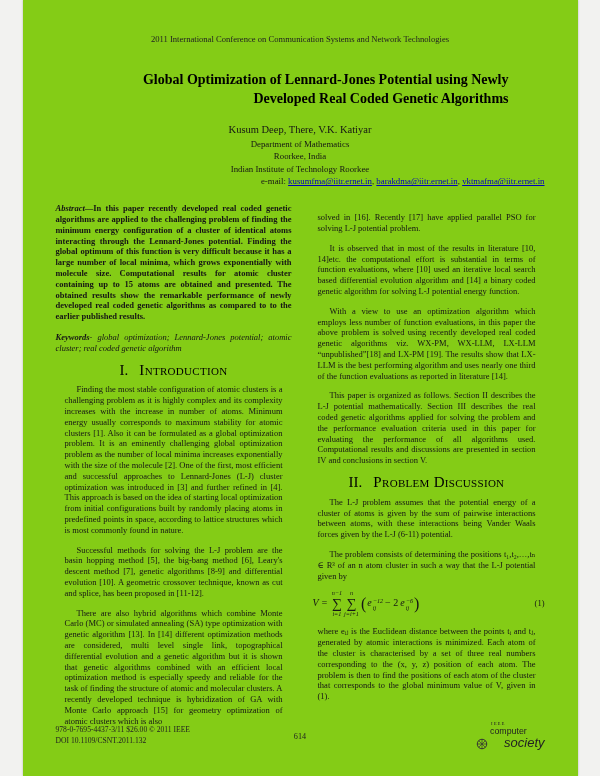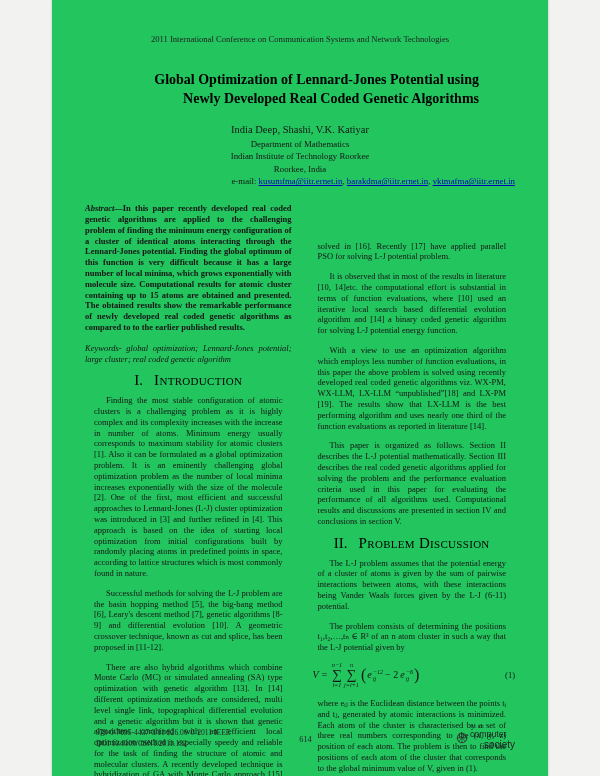--- a/index.html
+++ b/index.html
@@ -1,47 +1,47 @@
 <!DOCTYPE html>
 <html><head>
 <meta charset="utf-8">
 <style>
   html,body { margin:0; padding:0; background:#f2f2f0; }
   .page {
     position:relative;
-    width:496px; height:776px;
+    width:555px; height:776px;
     margin:0 auto;
-    background:#22c55e;
+    background:#84cc16;
     overflow:hidden;
     font-family:"Liberation Serif","DejaVu Serif","DejaVu Sans",serif;
     color:#151515;
     box-shadow:0 0 2px rgba(0,0,0,.25);
   }
   .content { padding:34px 33px 0; }
 
   .conf-header { text-align:center; font-size:8.6px; color:#222; }
 
   .title {
     margin:27px 36px 0; text-align:right;
     font-size:14px; font-weight:bold; line-height:1.35; color:#000;
   }
 
   .authors { margin-top:15px; text-align:center; }
   .names { font-size:10.5px; margin-bottom:3px; }
   .affil { font-size:8.8px; line-height:1.42; }
   .email-line { font-size:8.8px; margin-top:1px;text-align:right; }
   .email { color:#0000bb; text-decoration:underline; cursor:pointer; }
 
-  .columns { display:flex; gap:17px; margin-top:17px;align-items:center; }
+  .columns { display:flex; gap:17px; margin-top:17px; }
   .col { width:258px; font-size:8.5px; line-height:10.8px; text-align:justify; }
 
   .abstract { font-weight:bold; margin:0; }
   .abstract-label { font-style:italic; }
   .keywords { font-style:italic; margin:10px 0 0; }
-  .keywords-label { font-style:italic; }
+  .keywords-label { font-style:italic;font-weight:bold; }
 
   .section-heading {
     text-align:center; font-size:15px; font-weight:normal;
     margin:11px 0 6px; color:#000;
   }
   .section-heading .num { margin-right:11px; }
   .section-heading .sc { font-variant:small-caps; letter-spacing:.3px; }
 
   .para { margin:9px; text-indent:12px; }
   .para.noindent { text-indent:0; }
@@ -56,54 +56,54 @@
   .paren { font-size:16px; font-style:normal; line-height:1; margin:0 1px; }
   .term { display:inline-flex; align-items:center; }
   .scripts { display:inline-flex; flex-direction:column; font-size:6.2px; line-height:1.15; margin-left:1px; }
   .op { margin:0 2px; font-style:normal; }
   .eq-number { margin-left:auto; font-size:8.5px; font-style:normal; }
 
   
   .footer {
     position:absolute; left:33px; right:33px; bottom:26px;
     display:flex; justify-content:space-between; align-items:flex-start;
-    font-size:7.6px; color:#222;margin-left:11px;
+    font-size:7.6px; color:#222;
   }
   .f-left div { line-height:1.45; }
   .f-page { position:absolute; left:50%; transform:translateX(-50%); top:8px; font-size:8.2px; }
-  .f-logo { display:flex; align-items:center; gap:2px; margin-top:-2px; }
+  .f-logo { display:flex; align-items:flex-end; gap:2px; margin-top:-2px; }
   .logo-text { display:flex; flex-direction:column; align-items:flex-start; }
   .logo-ieee { font-size:4.8px; letter-spacing:1px; line-height:1; margin-left:1px; }
   .logo-computer { font-size:8.8px; line-height:1.05; font-family:"Liberation Sans","DejaVu Sans",sans-serif; }
-  .logo-society { font-size:10px; line-height:1.05; margin-left:14px; font-family:"Liberation Sans","DejaVu Sans",sans-serif; }
+  .logo-society { font-size:13px; line-height:1.05; margin-left:14px; font-family:"Liberation Sans","DejaVu Sans",sans-serif;font-style:italic; }
 </style>
 </head>
 <body>
 
 <div class="page">
   <div class="content">
 
     <div class="conf-header">2011 International Conference on Communication Systems and Network Technologies</div>
 
     <h1 class="title">Global Optimization of Lennard-Jones Potential using Newly Developed Real Coded Genetic Algorithms</h1>
 
     <div class="authors">
-      <div class="names">India Deep, Shashi, V.K. Katiyar</div>
+      <div class="names">Kusum Deep, There, V.K. Katiyar</div>
       <div class="affil">Department of Mathematics</div>
+      <div class="affil">Roorkee, India</div>
       <div class="affil">Indian Institute of Technology Roorkee</div>
-      <div class="affil">Roorkee, India</div>
       <div class="email-line"><span>e-mail: </span><a class="email">kusumfma@iitr.ernet.in</a><span>, </span><a class="email">barakdma@iitr.ernet.in</a><span>, </span><a class="email">vktmafma@iitr.ernet.in</a></div>
     </div>
 
     <div class="columns">
 
       <div class="col">
         <p class="abstract"><span class="abstract-label">Abstract—</span><span>In this paper recently developed real coded genetic algorithms are applied to the challenging problem of finding the minimum energy configuration of a cluster of identical atoms interacting through the Lennard-Jones potential. Finding the global optimum of this function is very difficult because it has a large number of local minima, which grows exponentially with molecule size. Computational results for atomic cluster containing up to 15 atoms are obtained and presented. The obtained results show the remarkable performance of newly developed real coded genetic algorithms as compared to to the earlier published results.</span></p>
 
-        <p class="keywords"><span class="keywords-label">Keywords- </span><span>global optimization; Lennard-Jones potential; large cluster; real coded genetic algorithm</span></p>
+        <p class="keywords"><span class="keywords-label">Keywords- </span><span>global optimization; Lennard-Jones potential; atomic cluster; real coded genetic algorithm</span></p>
 
         <h2 class="section-heading"><span class="num">I.</span><span class="sc">Introduction</span></h2>
 
         <p class="para">Finding the most stable configuration of atomic clusters is a challenging problem as it is highly complex and its complexity increases with the increase in number of atoms. Minimum energy usually corresponds to maximum stability for atomic clusters [1]. Also it can be formulated as a global optimization problem. It is an eminently challenging global optimization problem as the number of local minima increases exponentially with the size of the molecule [2]. One of the first, most efficient and successful approaches to Lennard-Jones (L-J) cluster optimization was introduced in [3] and further refined in [4]. This approach is based on the idea of starting local optimization from initial configurations built by randomly placing atoms in predefined points in space, according to lattice structures which is most commonly found in nature.</p>
         <p class="para">Successful methods for solving the L-J problem are the basin hopping method [5], the big-bang method [6], Leary's descent method [7], genetic algorithms [8-9] and differential evolution [10]. A geometric crossover technique, known as cut and splice, has been proposed in [11-12].</p>
         <p class="para">There are also hybrid algorithms which combine Monte Carlo (MC) or simulated annealing (SA) type optimization with genetic algorithm [13]. In [14] different optimization methods are considered, multi level single link, topographical differential evolution and a genetic algorithm but it is shown that genetic algorithms combined with an efficient local optimization method is especially speedy and reliable for the task of finding the structure of atomic and molecular clusters. A recently developed technique is hybridization of GA with Monte Carlo approach [15] for geometry optimization of atomic clusters which is also</p>
       </div>
 
       <div class="col">
         <p class="para noindent">solved in [16]. Recently [17] have applied parallel PSO for solving L-J potential problem.</p>

